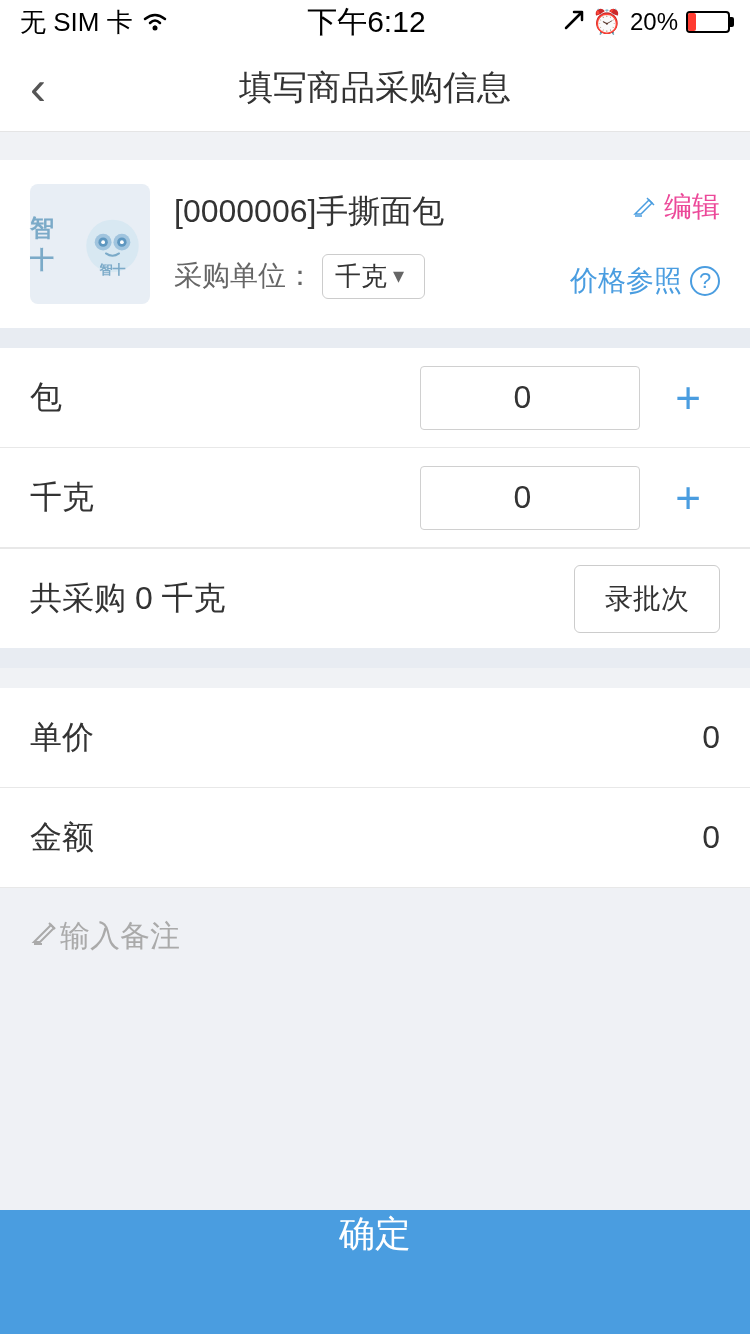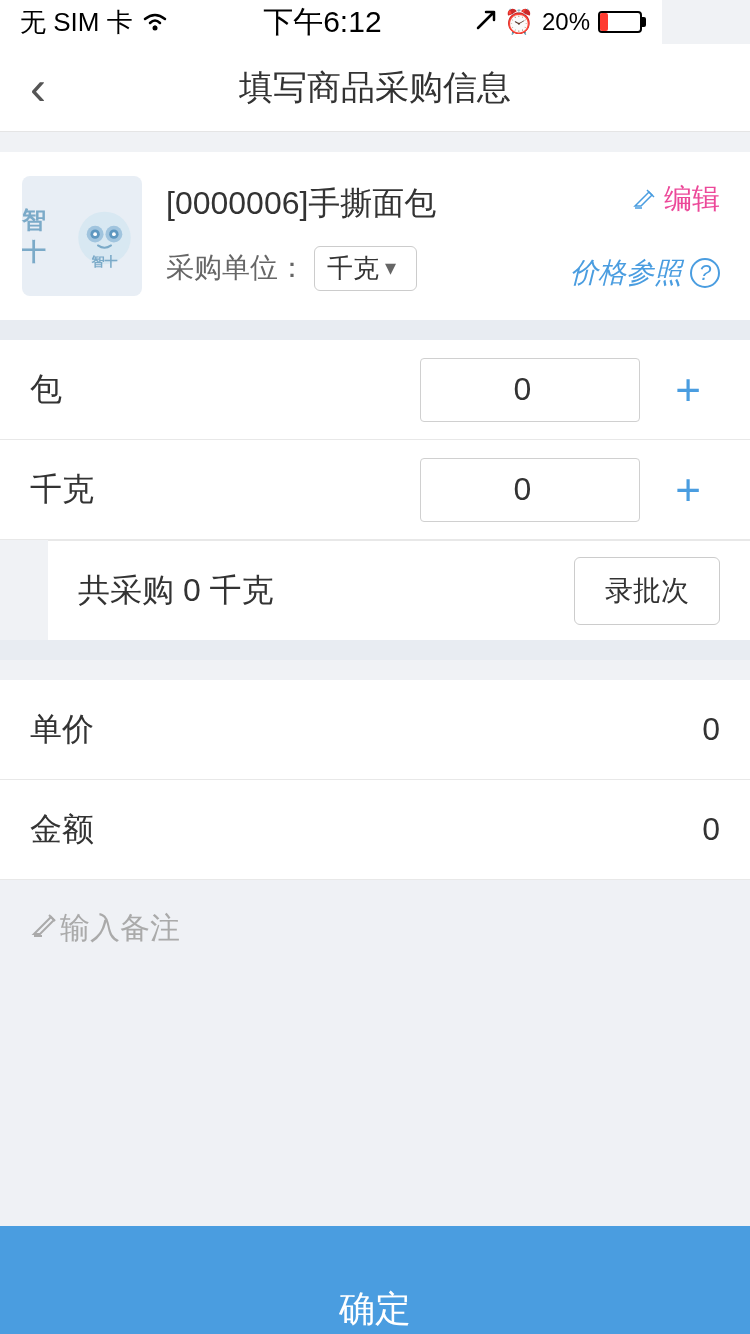--- a/index.html
+++ b/index.html
@@ -7,21 +7,21 @@
     body {
       width: 750px;
       min-height: 1334px;
       font-family: -apple-system, 'PingFang SC', 'Helvetica Neue', sans-serif;
       background: #f0f2f5;
       overflow-x: hidden;
     }
 
     
     .status-bar {
-      width: 662px;
+      width: 750px;
       height: 44px;
       background: #fff;
       display: flex;
       align-items: center;
       justify-content: space-between;
       padding: 8px 20px;
       font-size: 28px;
     }
     .status-left {
       display: flex;
@@ -91,22 +91,22 @@
       left: 50%;
       transform: translateX(-50%);
       font-size: 34px;
       font-weight: 500;
       color: #333;
     }
 
     
     .product-card {
       background: #fff;
-      margin-top: 20px;
-      padding: 24px 22px;
+      margin-top: 28px;
+      padding: 24px 30px;
       display: flex;
       align-items: center;
       position: relative;
     }
     .product-thumb {
       width: 120px;
       height: 120px;
       background: #e8eef5;
       border-radius: 8px;
       display: flex;
@@ -165,21 +165,20 @@
     .price-ref {
       position: absolute;
       right: 30px;
       bottom: 28px;
       color: #4a9de0;
       font-size: 28px;
       display: flex;
       align-items: center;
       gap: 8px;
       cursor: pointer;
-      font-style: italic;
     }
     .help-circle {
       width: 30px;
       height: 30px;
       border: 2px solid #4a9de0;
       border-radius: 50%;
       display: inline-flex;
       align-items: center;
       justify-content: center;
       font-size: 22px;
@@ -315,24 +314,24 @@
       flex: 1;
       min-height: 300px;
     }
 
     
     .confirm-bar {
       position: fixed;
       bottom: 0;
       left: 0;
       width: 750px;
-      height: 108px;
+      height: 124px;
       background: #4a9de0;
       display: flex;
-      align-items: flex-end;
+      align-items: flex-start;
       justify-content: center;
       cursor: pointer;
     }
     .confirm-text {
       font-size: 36px;
       color: #fff;
       font-weight: 500;
     }
 
     .page-wrapper {
@@ -430,21 +429,21 @@
 
     <div class="input-row">
       <span class="input-label">千克</span>
       <div class="input-field-wrap">
         <input class="qty-input" type="number" value="0" style="">
         <button class="plus-btn">+</button>
       </div>
     </div>
   </div>
 
-  <div class="summary-row" style="background:#fff; border-top: 1px solid #e8e8e8; margin-left: 48px;">
+  <div class="summary-row" style="background:#fff; border-top: 1px solid #e8e8e8;">
     <span class="summary-text">共采购 0 千克</span>
     <button class="batch-btn">录批次</button>
   </div>
 
   <div class="section-divider"></div>
 
   <div class="info-section">
     <div class="info-row">
       <span class="info-label">单价</span>
       <span class="info-value">0</span>

